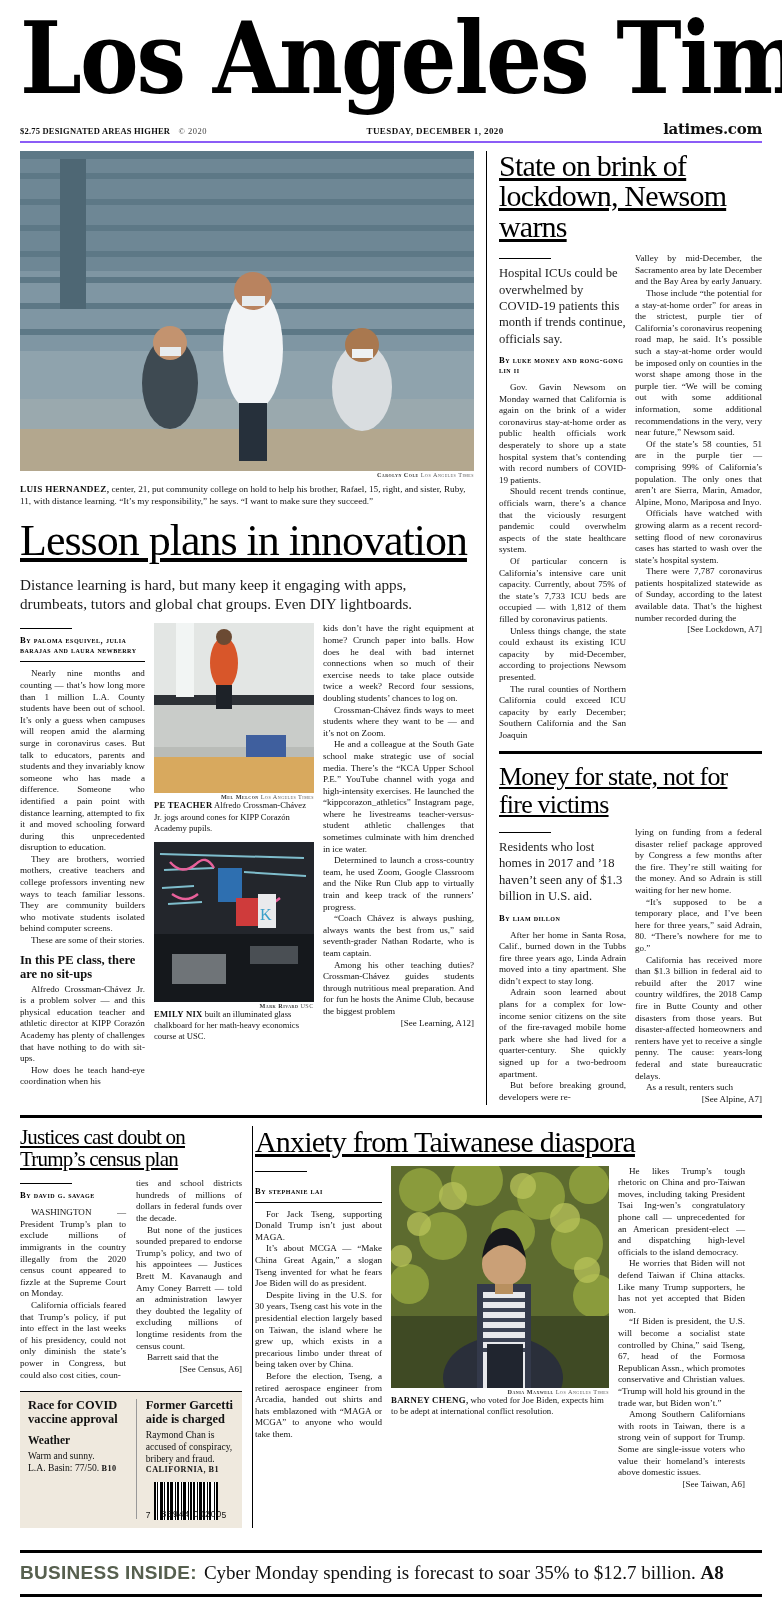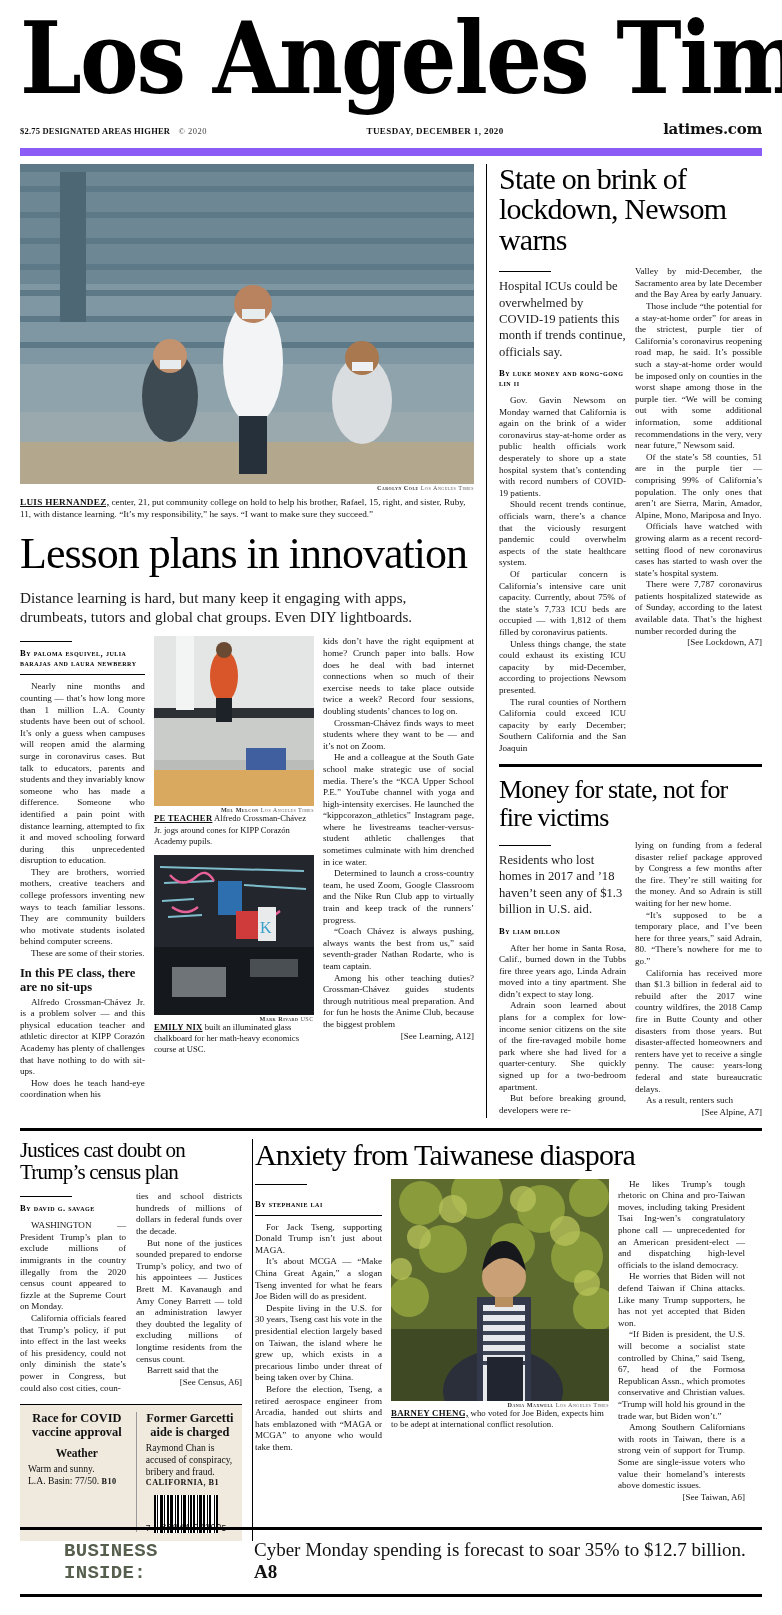--- a/index.html
+++ b/index.html
@@ -20,36 +20,37 @@
     font-size: 88px;
     letter-spacing: -2px;
     line-height: 0.95;
     color: #000;
     white-space: nowrap;
     transform: scaleY(1.12);
     transform-origin: center bottom;
   }
   .masthead-rule {
     display:flex; align-items: baseline; justify-content: space-between;
-    margin-top: 14px; padding-bottom: 10px;
-    border-bottom: 8px solid #8b5cf6;
+    margin-top: 14px; padding-bottom: 3px;
+    border-bottom: 2px solid #8b5cf6;
   }
   .mh-left { font-size: 8.5px; letter-spacing: .2px; font-weight:700;
              font-family:"Liberation Serif",serif; }
   .mh-left .copy { font-weight: 400; color:#444; margin-left:6px; letter-spacing:.5px;}
   .mh-date { font-size: 9px; font-weight: 700; letter-spacing: .4px; }
   .mh-right { font-size: 15px; font-weight: 700; font-family:"DejaVu Serif",serif; letter-spacing:-.3px;}
 
   
   .hl {
     font-family: "Liberation Serif", serif;
     font-weight: 400;
     line-height: 1.02;
     letter-spacing: -0.8px;
     color: #000;
+    text-decoration: underline;
   }
   .deck {
     font-size: 12.6px; line-height: 1.3; color: #1b1b1b;
     font-family: "Liberation Serif", serif;
   }
   .byline {
     font-size: 8.6px; letter-spacing: .5px; font-weight: 700;
     font-variant: small-caps; text-transform: lowercase;
     font-family: "Liberation Serif", serif; color:#000;
   }
@@ -62,21 +63,21 @@
   .body-col p { text-indent: 11px; }
   .body-col p.noindent { text-indent: 0; }
   .jump { text-align: right; font-size: 9px; }
   .credit {
     font-size: 6.2px; letter-spacing: .5px; text-align: right;
     font-variant: small-caps; color: #333; font-weight:700;
     font-family:"Liberation Serif",serif;
   }
   .credit .agency { font-weight: 400; color:#555; }
   .capt { font-size: 9.2px; line-height: 1.3; color:#111; }
-  .capt b { font-weight: 700; letter-spacing: .3px; text-decoration: underline; }
+  .capt b { font-weight: 700; letter-spacing: .3px; }
   .subhead { font-size: 12.5px; font-weight: 700; line-height:1.12; margin: 6px 0 3px; }
   .rule-thick { border-top: 3px solid #000; }
   .shortrule { width: 52px; border-top: 1.4px solid #000; margin: 5px 0 6px; }
 
   
   .photo { background:#b9c2c6; position:relative; overflow:hidden; }
 
   
   .top { display: flex; margin-top: 8px; }
   .top-left { width: 466px; padding-right: 12px; }
@@ -104,37 +105,37 @@
 
   .census-hl { font-size: 21px; line-height:1.05; margin-bottom: 8px; }
   .taiwan-hl { font-size: 30px; line-height:1.05; margin-bottom: 8px; }
 
   .briefs {
     background:#efe9de; border-top:1px solid #000;
     margin-top: 10px; padding: 7px 8px 9px; display:flex; gap:10px;
   }
   .brief { width:50%; }
   .brief + .brief { border-left:1px solid #999; padding-left:9px; }
-  .brief h3 { font-size: 12.4px; line-height:1.1; font-weight:700; margin-bottom:3px;text-align:center;}
+  .brief h3 { font-size: 12.4px; line-height:1.1; font-weight:700; margin-bottom:3px;}
   .brief p { font-size: 9.6px; line-height:1.25; }
   .brief .tag { font-weight:700; font-size:8.2px; letter-spacing:.5px; font-variant:small-caps;}
   .wx h3 { margin-top: 8px; font-size: 11.5px;}
 
   .barcode { margin-top:6px; display:flex; align-items:flex-end; gap:3px;}
   .bars { height: 38px; display:flex; align-items:stretch; }
   .bars i { display:block; background:#000; height:100%; }
   .bcnum { font-size:8.5px; letter-spacing:1px; font-family:"Liberation Sans",sans-serif;}
 
   .biz {
     margin: 0 20px; border-top:3px solid #000; border-bottom:3px solid #000;
     padding: 9px 0 10px; display:flex; align-items:baseline; gap:7px;
     position:absolute; left:0; right:0; bottom: 18px;
   }
   .biz .lbl { font-size: 19px; font-weight:700; letter-spacing:.3px; color:#57604f;
-              font-family:Liberation Mono, monospace;margin-left:44px;}
+              font-family:Liberation Sans, sans-serif;}
   .biz .txt { font-size: 19px; color:#111; }
   .biz .txt b { font-weight:700; }
 
   .tcol-inner { display:flex; gap:9px; }
   .tc { width: 127px; }
   .tphoto { width: 218px; }
 </style>
 </head>
 <body>
 

